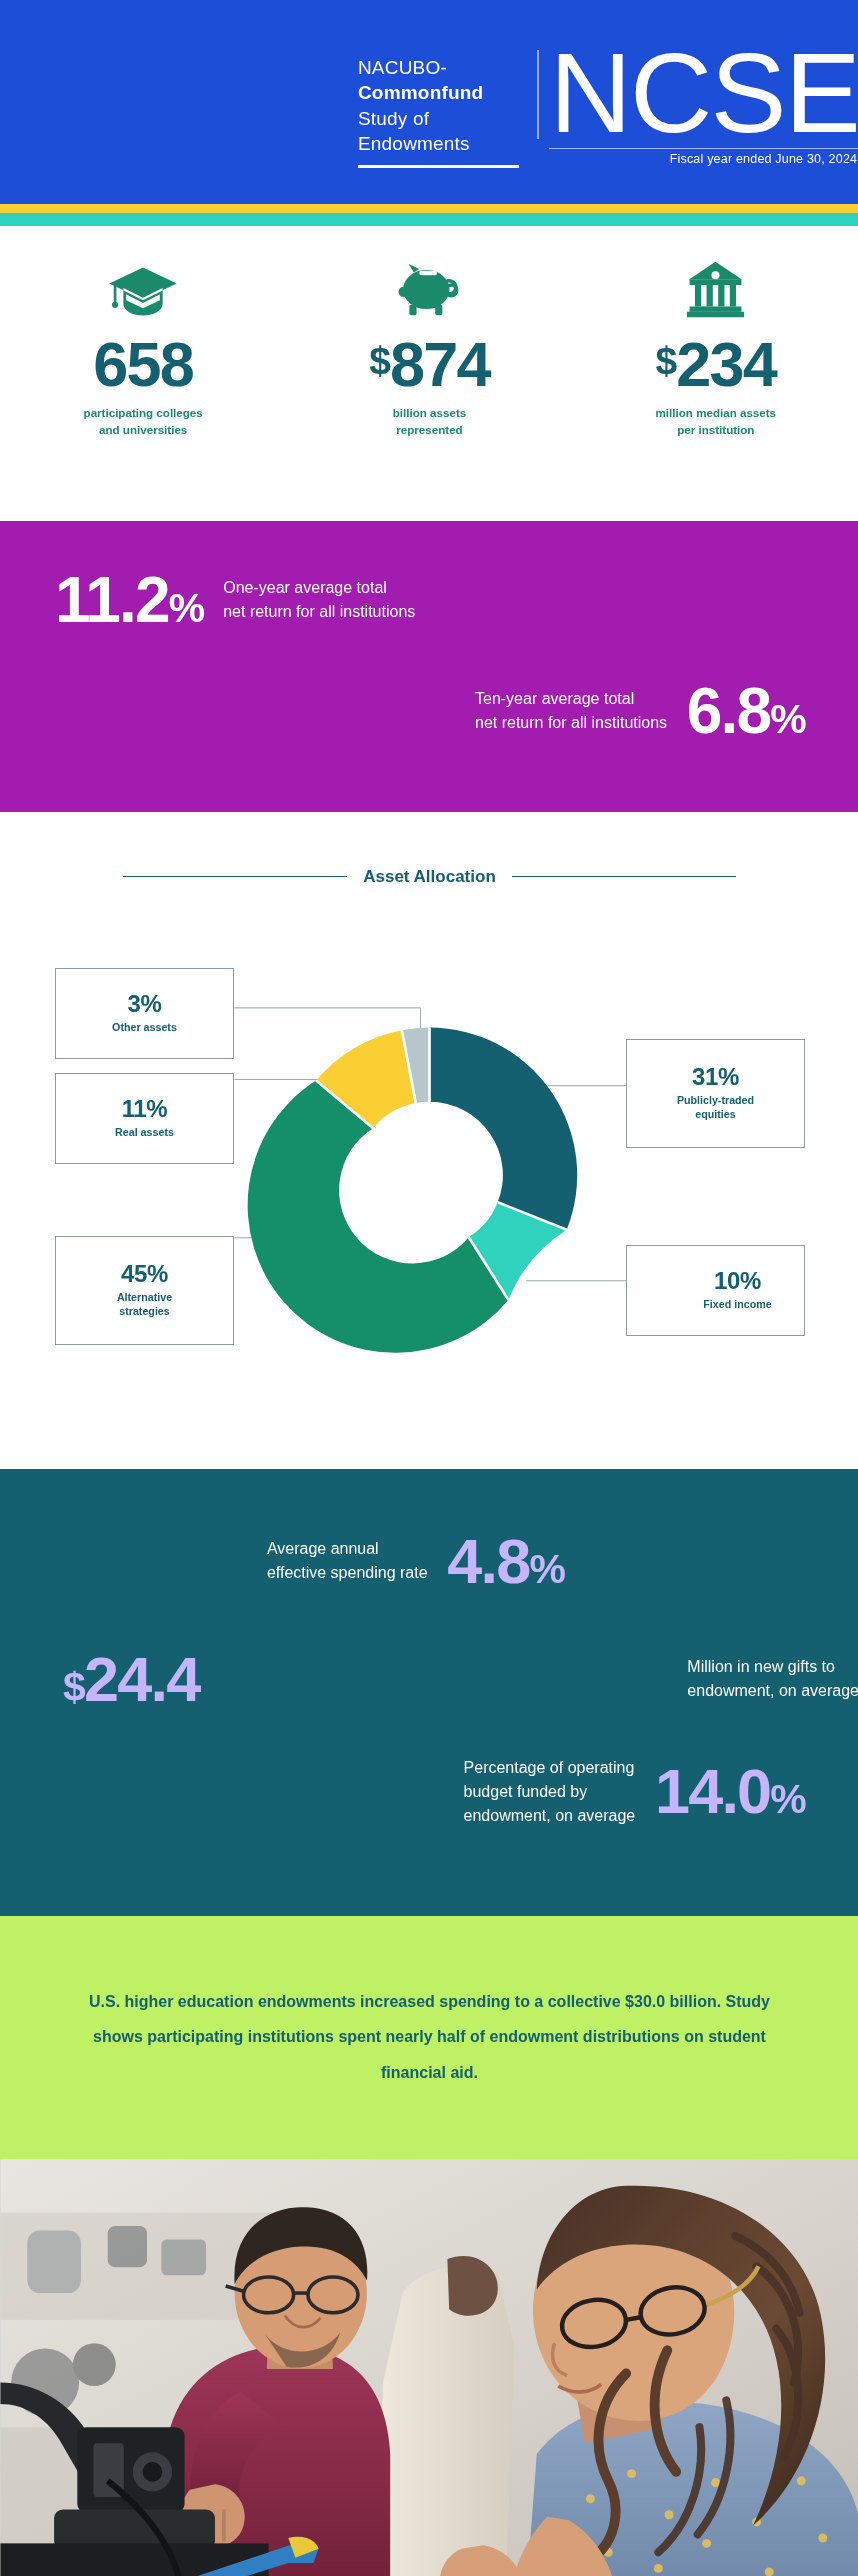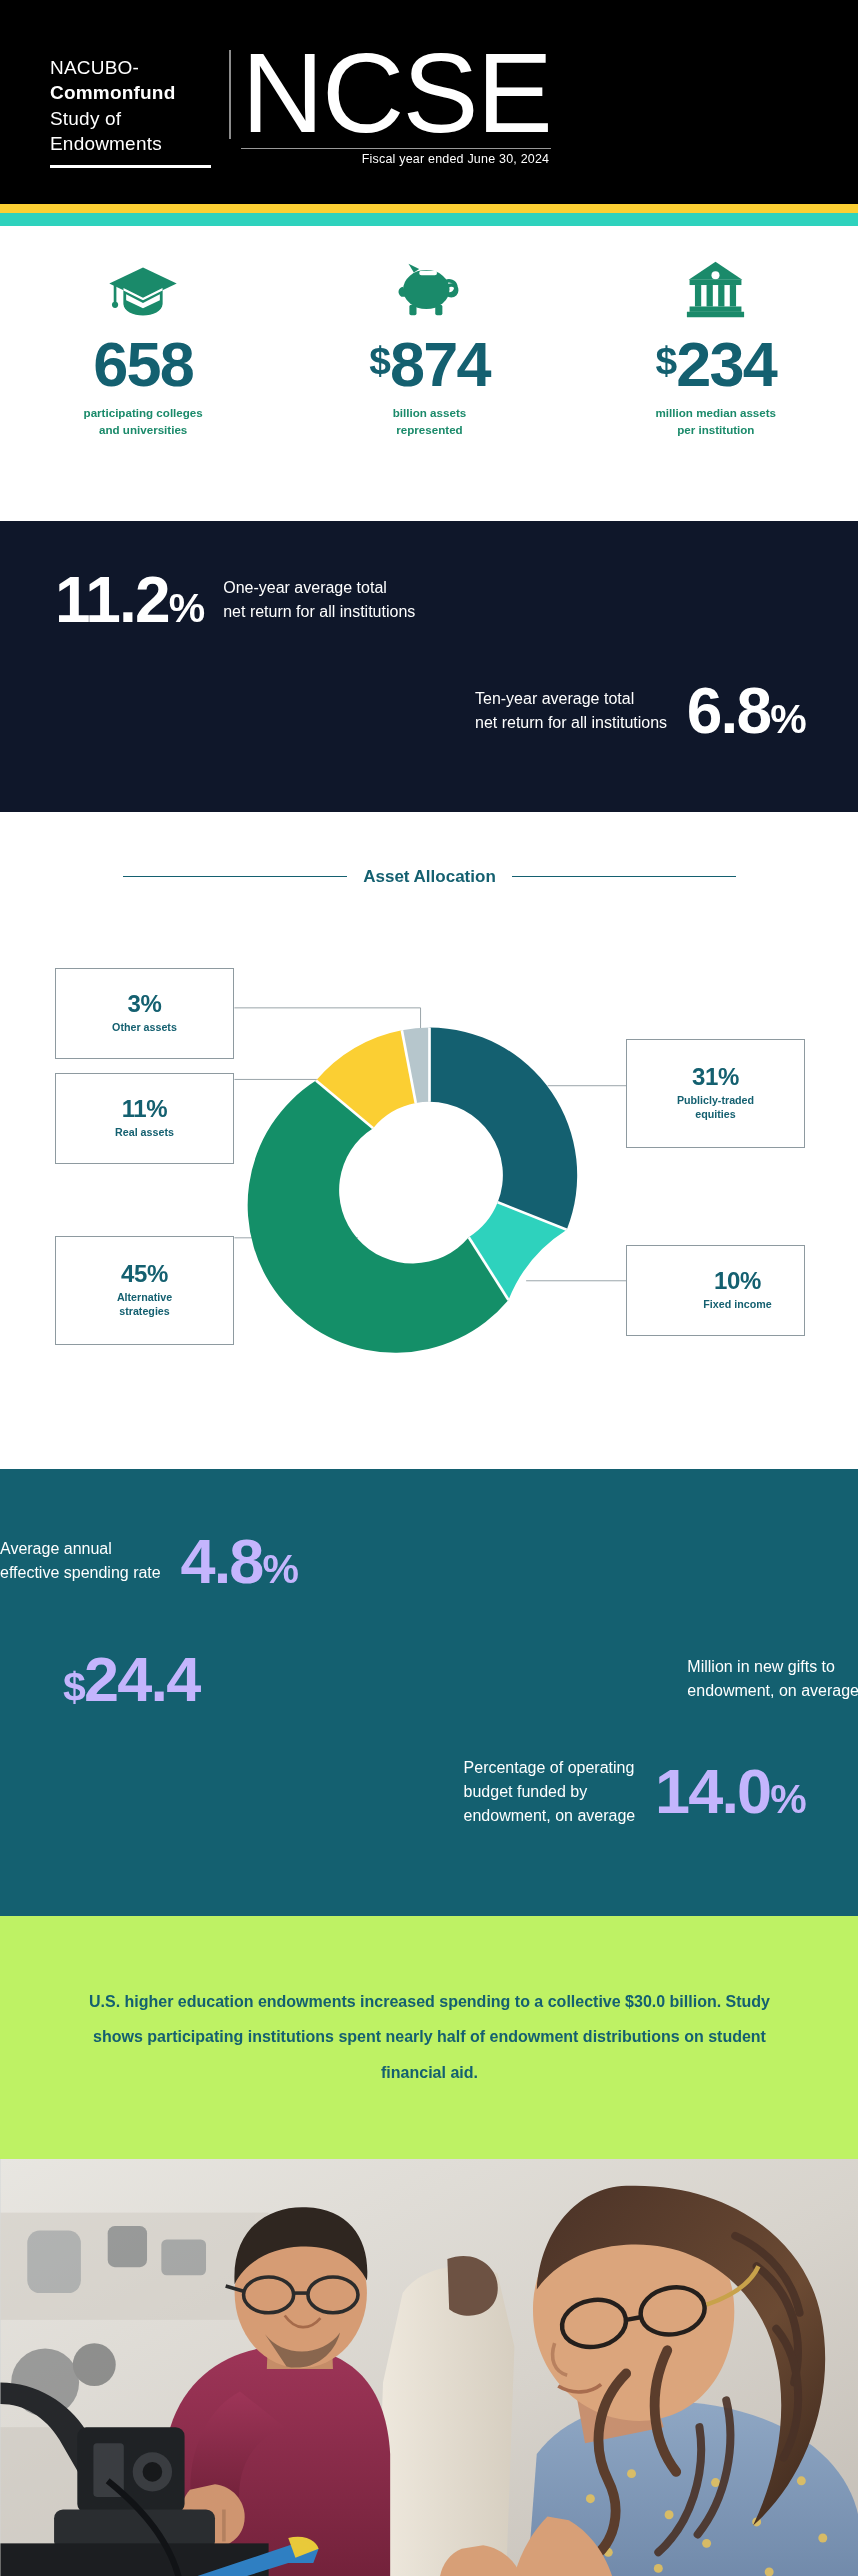--- a/index.html
+++ b/index.html
@@ -11,24 +11,24 @@
     font-family: "Liberation Sans", sans-serif;
     color: #146070;
     overflow: hidden;
     position: relative;
   }
 
   
   .header {
     position: relative;
     height: 204px;
-    background: #000000;
+    background: #1d4ed8;
     display: flex;
     align-items: center;
-    justify-content: flex-start;
+    justify-content: flex-end;
     padding-left: 32px;
   }
   .header-inner {
     display: flex;
     align-items: flex-start;
     margin-left: 18px;
   }
   .logo-left {
     display: flex;
     flex-direction: column;
@@ -132,21 +132,21 @@
     font-family: "Liberation Sans", sans-serif;
     font-weight: 600;
     font-size: 11.6px;
     color: #1a8a6a;
     line-height: 1.45;
     margin-top: 9px;
   }
 
   
   .returns {
-    background: #0f172a;
+    background: #a21caf;
     height: 291px;
     position: relative;
     color: #ffffff;
   }
   .ret-row { display: flex; align-items: center; }
   .ret-row.one { padding: 47px 0 0 55px; }
   .ret-row.two { padding: 47px 54px 0 0; justify-content: flex-end; }
   .ret-num {
     font-family: "Liberation Sans", sans-serif;
     font-weight: 700;
@@ -222,21 +222,21 @@
   }
 
   
   .spend {
     background: #146070;
     height: 447px;
     color: #ffffff;
     position: relative;
   }
   .sp-row { display: flex; align-items: center; }
-  .sp-row.a { padding: 61px 28px 0 0; justify-content: flex-start; }
+  .sp-row.a { padding: 61px 28px 0 0; justify-content: center; }
   .sp-row.b { padding: 55px 0 0 63px; justify-content: space-between; }
   .sp-row.c { padding: 45px 54px 0 12px; justify-content: flex-end; }
   .sp-num {
     font-family: "Liberation Sans", sans-serif;
     font-weight: 700;
     font-size: 63px;
     line-height: 1;
     letter-spacing: -1.8px;
     color: #c4b5fd;
   }

